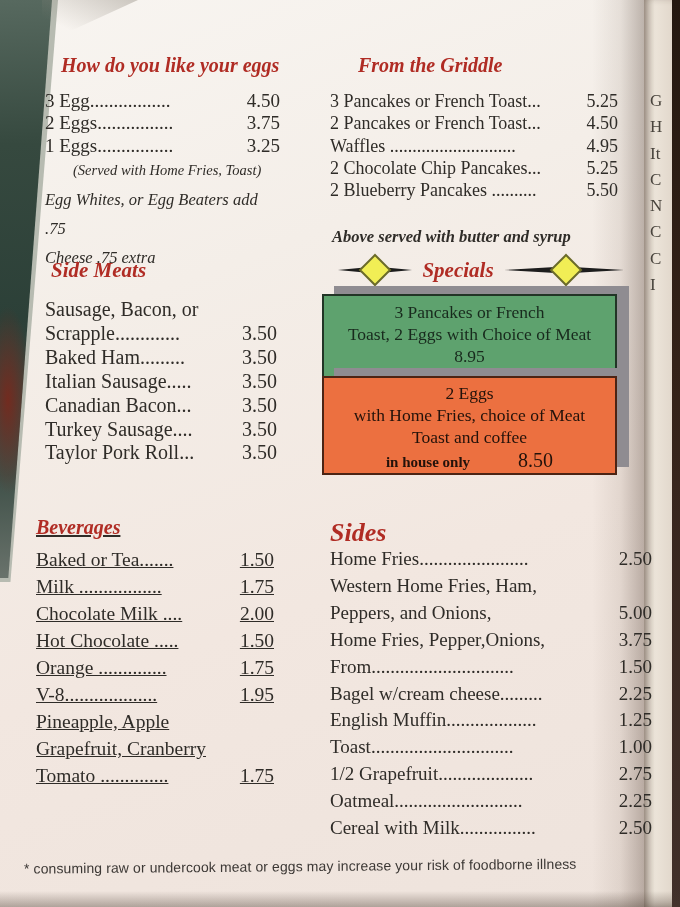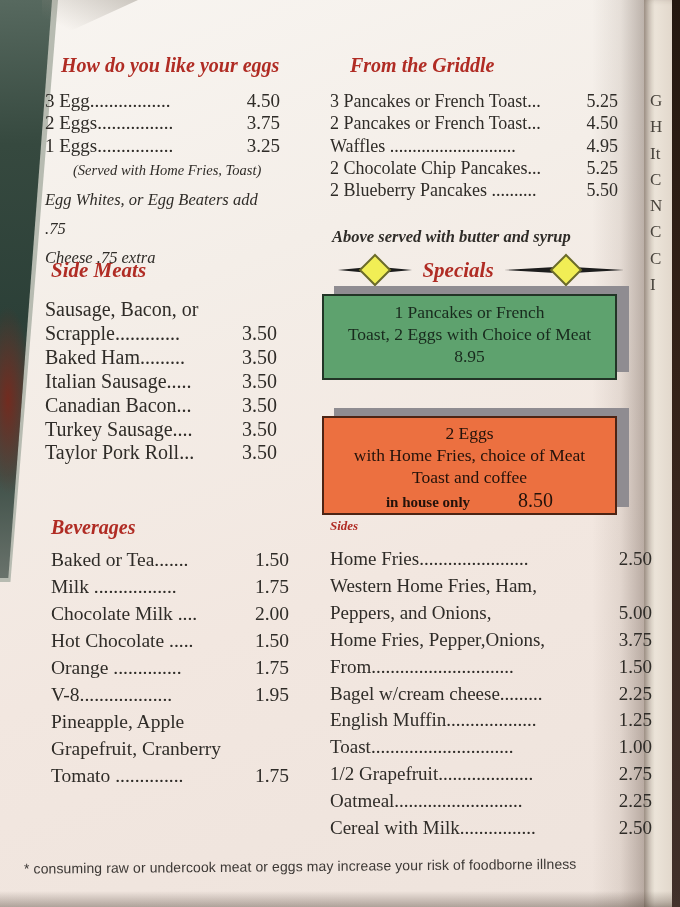--- a/index.html
+++ b/index.html
@@ -38,43 +38,43 @@
   .nm { flex:1; white-space:nowrap; overflow:hidden; }
   .pr { width:48px; text-align:right; white-space:nowrap; }
 
   #sec-eggs { left:45px; top:54px; width:235px; }
   #sec-eggs .sec-title { margin-left:16px; font-size:20px; height:36px; }
   #sec-eggs .items { font-size:19px; line-height:22.4px; }
   .eggs-note-small { margin:5px 0 0 28px; font-style:italic; font-size:14.5px; }
   .eggs-notes { margin-top:6px; font-style:italic; font-size:16.5px; line-height:29px; }
 
   #sec-griddle { left:330px; top:54px; width:288px; }
-  #sec-griddle .sec-title { margin-left:20px; font-size:20px; height:36px; }
+  #sec-griddle .sec-title { margin-left:28px; font-size:20px; height:36px; }
   #sec-griddle .items { font-size:18px; line-height:22.3px; }
   .griddle-note { margin-top:26px; margin-left:2px; font-style:italic; font-weight:bold; font-size:16.5px; }
 
   #sec-sidemeats { left:45px; top:258px; width:232px; }
   #sec-sidemeats .sec-title { margin-left:6px; font-size:21px; height:40px; }
   #sec-sidemeats .items { font-size:20px; line-height:23.9px; }
 
-  #sec-beverages { left:51px; top:516px; width:238px; }
+  #sec-beverages { left:36px; top:516px; width:238px;text-decoration:underline; }
   #sec-beverages .sec-title { font-size:20px; height:30px; }
   #sec-beverages .items { font-size:19.5px; line-height:27px; }
 
   #sec-sides { left:330px; top:518px; width:322px; }
-  #sec-sides .sec-title { font-size:13px; height:28px; }
+  #sec-sides .sec-title { font-size:26px; height:28px; }
   #sec-sides .items { font-size:19px; line-height:26.9px; }
 
   
   #specials-deco { left:322px; top:252px; width:318px; height:36px;
     display:flex; align-items:center; justify-content:center; gap:10px; }
   .specials-title { color:var(--header-red,#b02c24); font-weight:bold; font-style:italic; font-size:21px; }
   .box-wrap { width:318px; }
   #green-wrap { left:322px; top:286px; height:95px; }
-  #orange-wrap { left:322px; top:408px; height:110px;padding-left:28px; }
+  #orange-wrap { left:322px; top:368px; height:110px;padding-left:28px; }
   .box-shadow { position:absolute; left:12px; top:0; width:295px;
     background:var(--box-shadow-gray,#8f8c91); }
   #green-wrap .box-shadow { height:86px; }
   #orange-wrap .box-shadow { height:99px; }
   .box { position:absolute; left:0; top:8px; width:295px; box-sizing:border-box;
     text-align:center; font-size:17.5px; line-height:22px; }
   .box.green { height:86px; background:var(--green-box,#5ea26e);
     border:2px solid #223526; color:#182a1d; padding-top:5px; }
   .box.orange { height:99px; background:var(--orange-box,#ec7040);
     border:2px solid #4c2414; color:#23120a; padding-top:4px; }
@@ -219,21 +219,21 @@
     <svg width="120" height="36" viewBox="0 0 120 36">
       <polygon points="0,18 60,14.5 120,18 60,21.5" fill="#1d1d1d"></polygon>
       <polygon points="62,3 77,18 62,33 47,18" fill="#f1ee55" stroke="#6b6b2a" stroke-width="2"></polygon>
     </svg>
   </div>
 
   <div class="abs box-wrap" id="green-wrap">
     <div class="box-shadow"></div>
     <div class="box green">
 
-    <div>1 Pancakes or French</div>
+    <div>3 Pancakes or French</div>
         <div>Toast, 2 Eggs with Choice of Meat</div>
         <div>8.95</div>
       </div>
   </div>
 
   <div class="abs box-wrap" id="orange-wrap">
     <div class="box-shadow"></div>
     <div class="box orange">
       <div>
 

